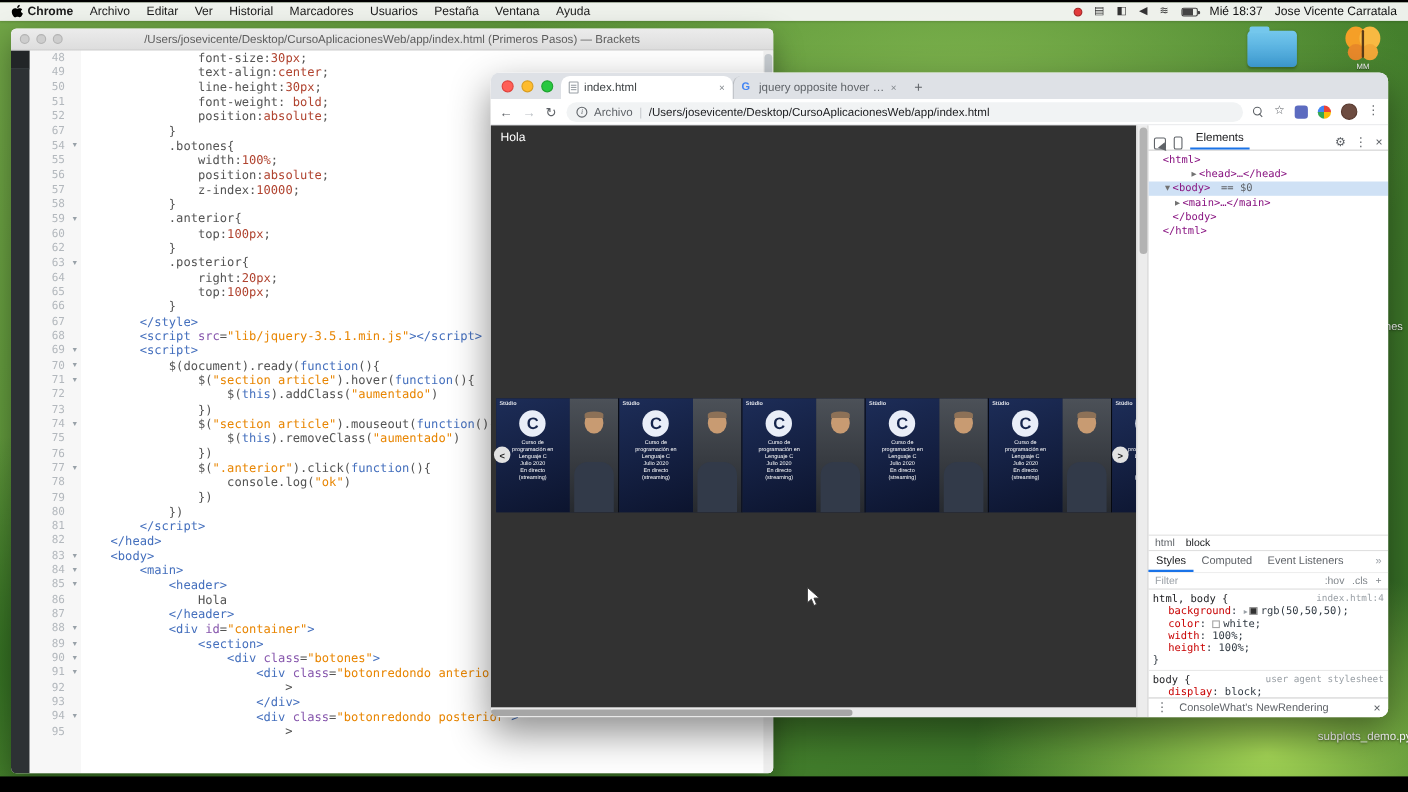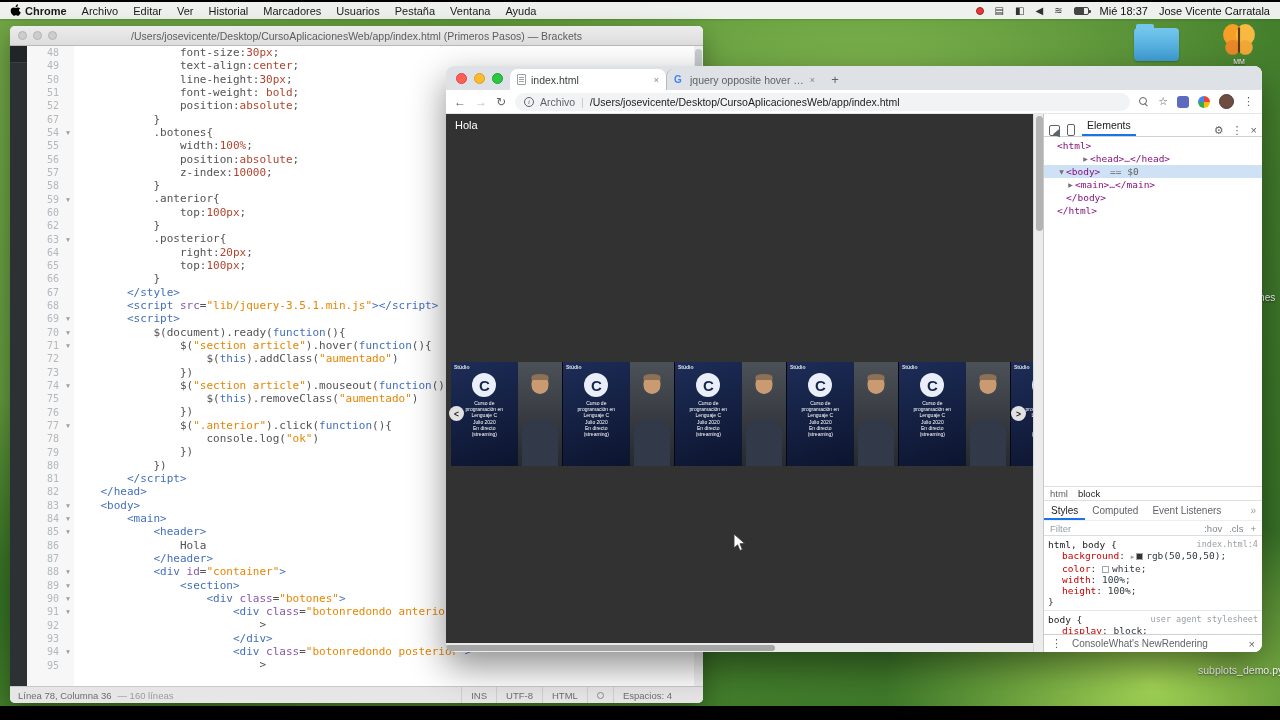--- a/index.html
+++ b/index.html
@@ -475,33 +475,20 @@
             <div class="code-row">
               <span class="line-num">95</span>
               <span class="fold"></span>
               <span class="code-text"><span class="tk-pl">                            &gt;</span></span>
             </div>
           </div>
         <div class="bk-vscroll">
             <div class="bk-thumb"></div>
           </div>
       </div>
-    </div>
-    <div class="bk-status">
-      <span>Línea 78, Columna 36</span>
-      <span class="dim">— 160 líneas</span>
-      <span class="bk-status-right">
-        <span class="bk-seg">INS</span>
-        <span class="bk-seg">UTF-8</span>
-        <span class="bk-seg">HTML</span>
-        <span class="bk-seg">
-            <span class="lint-dot"></span>
-          </span>
-        <span class="bk-seg">Espacios: 4</span>
-      </span>
     </div>
   </div>
 
   <div class="chrome">
     <div class="cr-tabstrip">
       <span class="cr-lights">
         <span class="cr-light cl-close"></span>
         <span class="cr-light cl-min"></span>
         <span class="cr-light cl-zoom"></span>
       </span>

